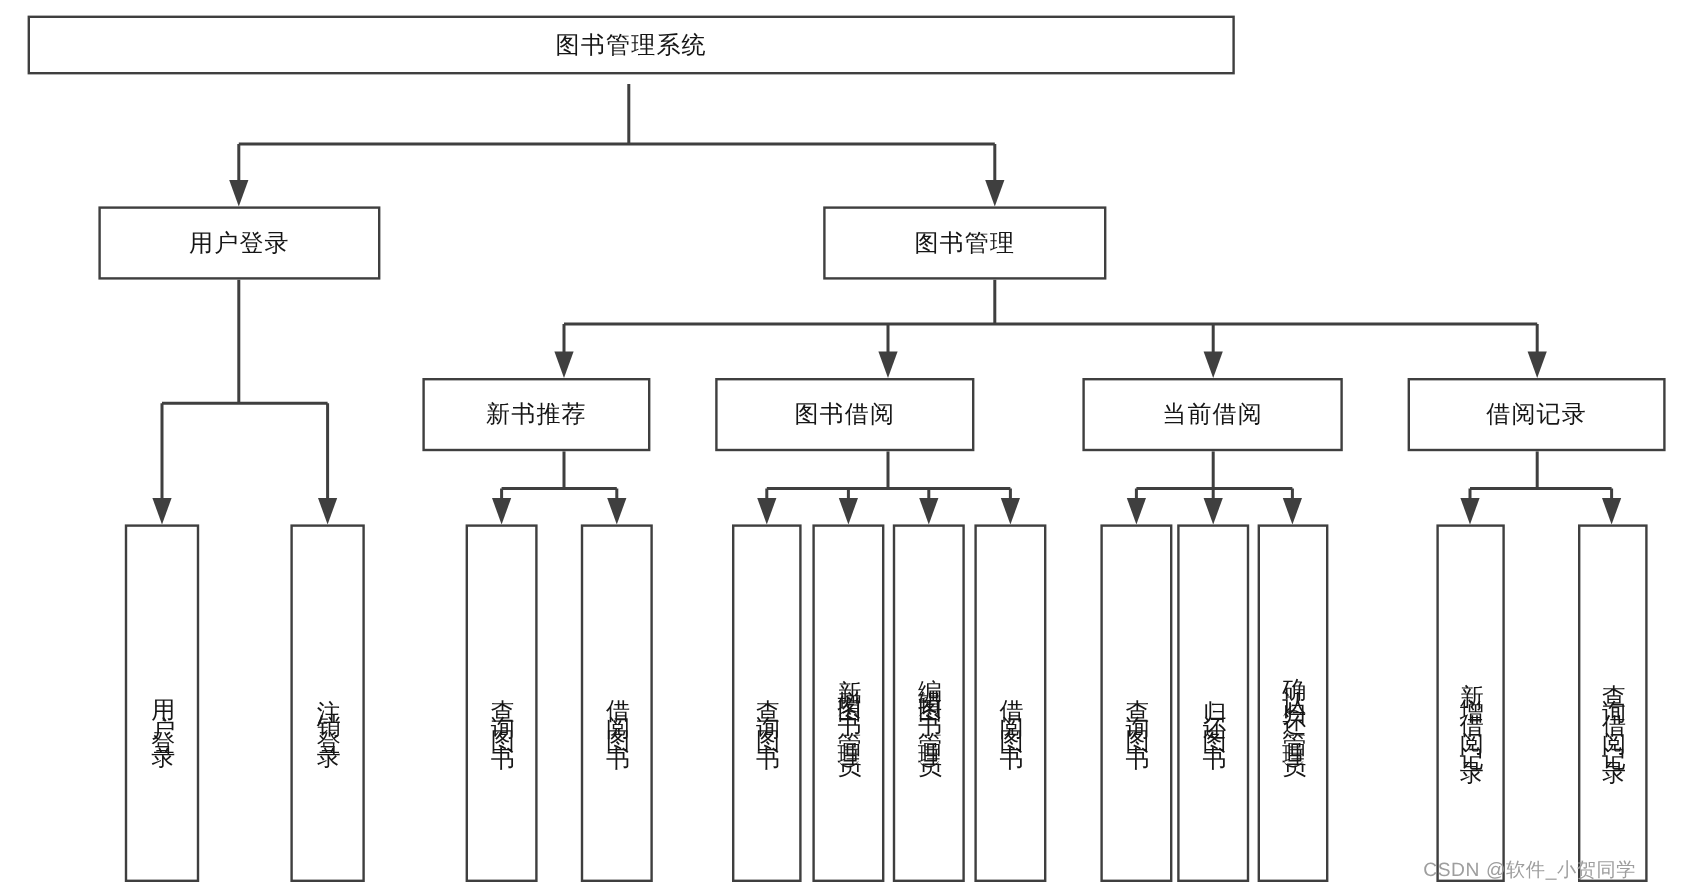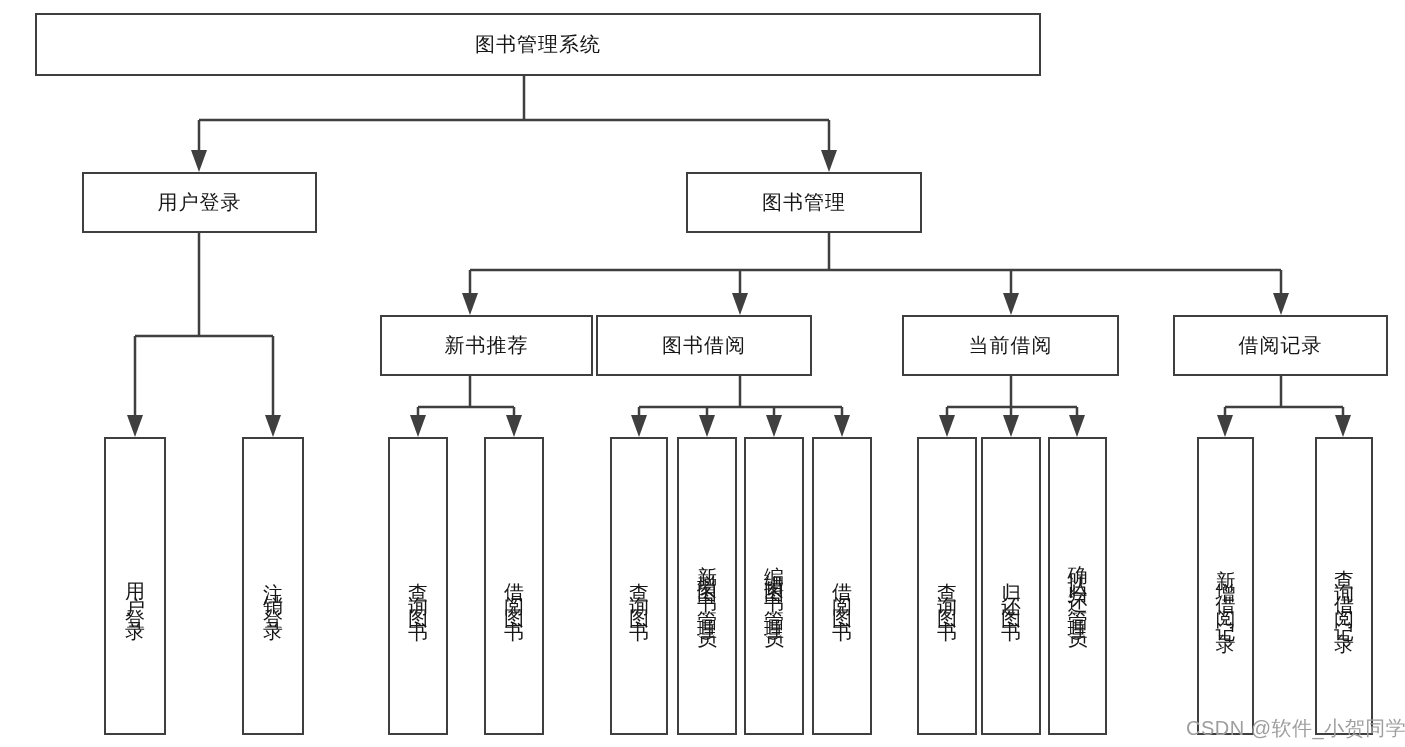--- a/index.html
+++ b/index.html
@@ -19,21 +19,21 @@
     box-sizing:border-box;display:flex;align-items:center;justify-content:center;
     color:var(--text);font-size:20px;letter-spacing:1px;z-index:2;
   }
   .vbox span{
     display:block;writing-mode:vertical-rl;text-orientation:mixed;
     letter-spacing:13px;padding-top:13px;letter-spacing:13px;line-height:1.15;
   }
   .vbox.tight span{letter-spacing:9px;padding-top:9px;}
   .watermark{
     position:absolute;left:1186px;top:715px;z-index:5;
-    color:var(--wm);font-size:20px;letter-spacing:0.5px;white-space:nowrap;
+    color:var(--wm);font-size:16px;letter-spacing:0.5px;white-space:nowrap;
   }
 </style>
 </head>
 <body>
 
 <div class="canvas">
 
   <svg class="wires" viewBox="0 0 1405 747" aria-hidden="true">
     <g style="stroke:var(--line);stroke-width:2.5;fill:none">
 
@@ -67,32 +67,32 @@
       <polygon points="766,415 782,415 774,437"></polygon>
       <polygon points="834,415 850,415 842,437"></polygon>
       <polygon points="939,415 955,415 947,437"></polygon>
       <polygon points="1003,415 1019,415 1011,437"></polygon>
       <polygon points="1069,415 1085,415 1077,437"></polygon>
       <polygon points="1217,415 1233,415 1225,437"></polygon>
       <polygon points="1335,415 1351,415 1343,437"></polygon>
     </g>
   </svg>
 
-  <div class="box" style="left:35px;top:13px;width:1006px;height:63px">
+  <div class="box" style="left:23px;top:13px;width:1006px;height:49px">
     <span>图书管理系统</span>
   </div>
 
   <div class="box" style="left:82px;top:172px;width:235px;height:61px">
     <span>用户登录</span>
   </div>
   <div class="box" style="left:686px;top:172px;width:236px;height:61px">
     <span>图书管理</span>
   </div>
 
-  <div class="box" style="left:380px;top:315px;width:213px;height:61px">
+  <div class="box" style="left:352px;top:315px;width:190px;height:61px">
     <span>新书推荐</span>
   </div>
   <div class="box" style="left:596px;top:315px;width:216px;height:61px">
     <span>图书借阅</span>
   </div>
   <div class="box" style="left:1173px;top:315px;width:215px;height:61px">
     <span>借阅记录</span>
   </div>
   <div class="box" style="left:902px;top:315px;width:217px;height:61px">
     <span>当前借阅</span>

